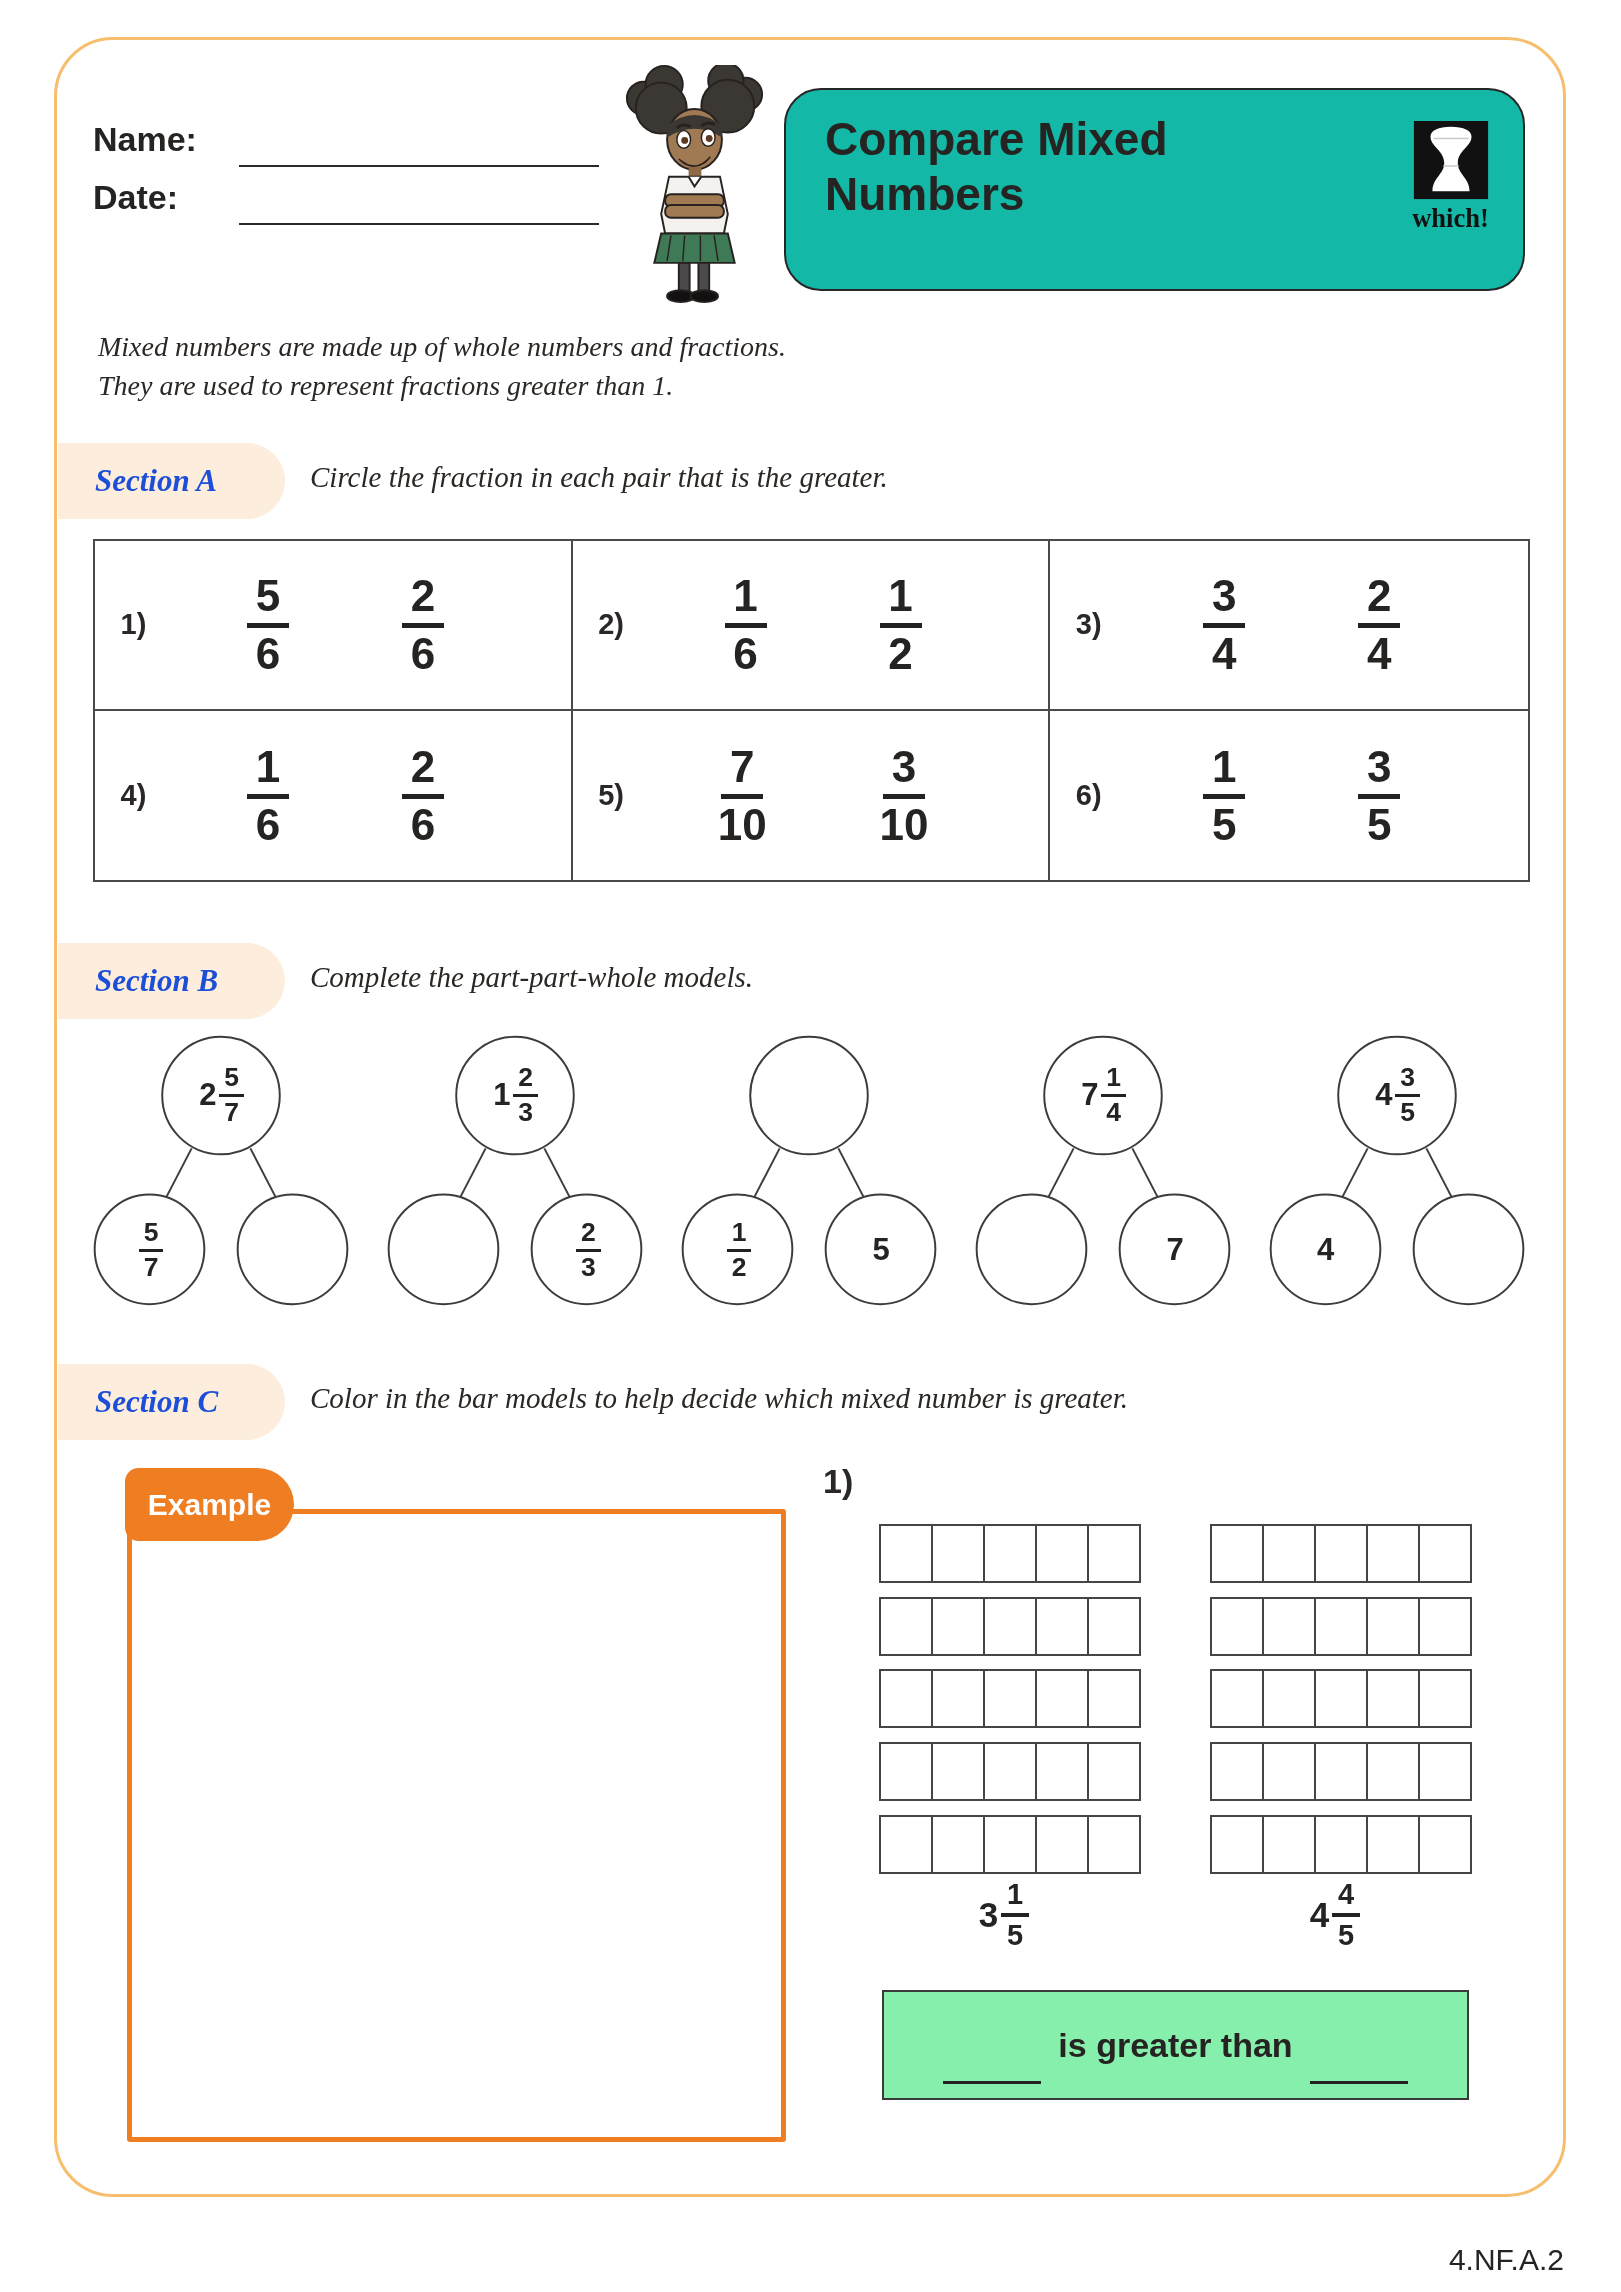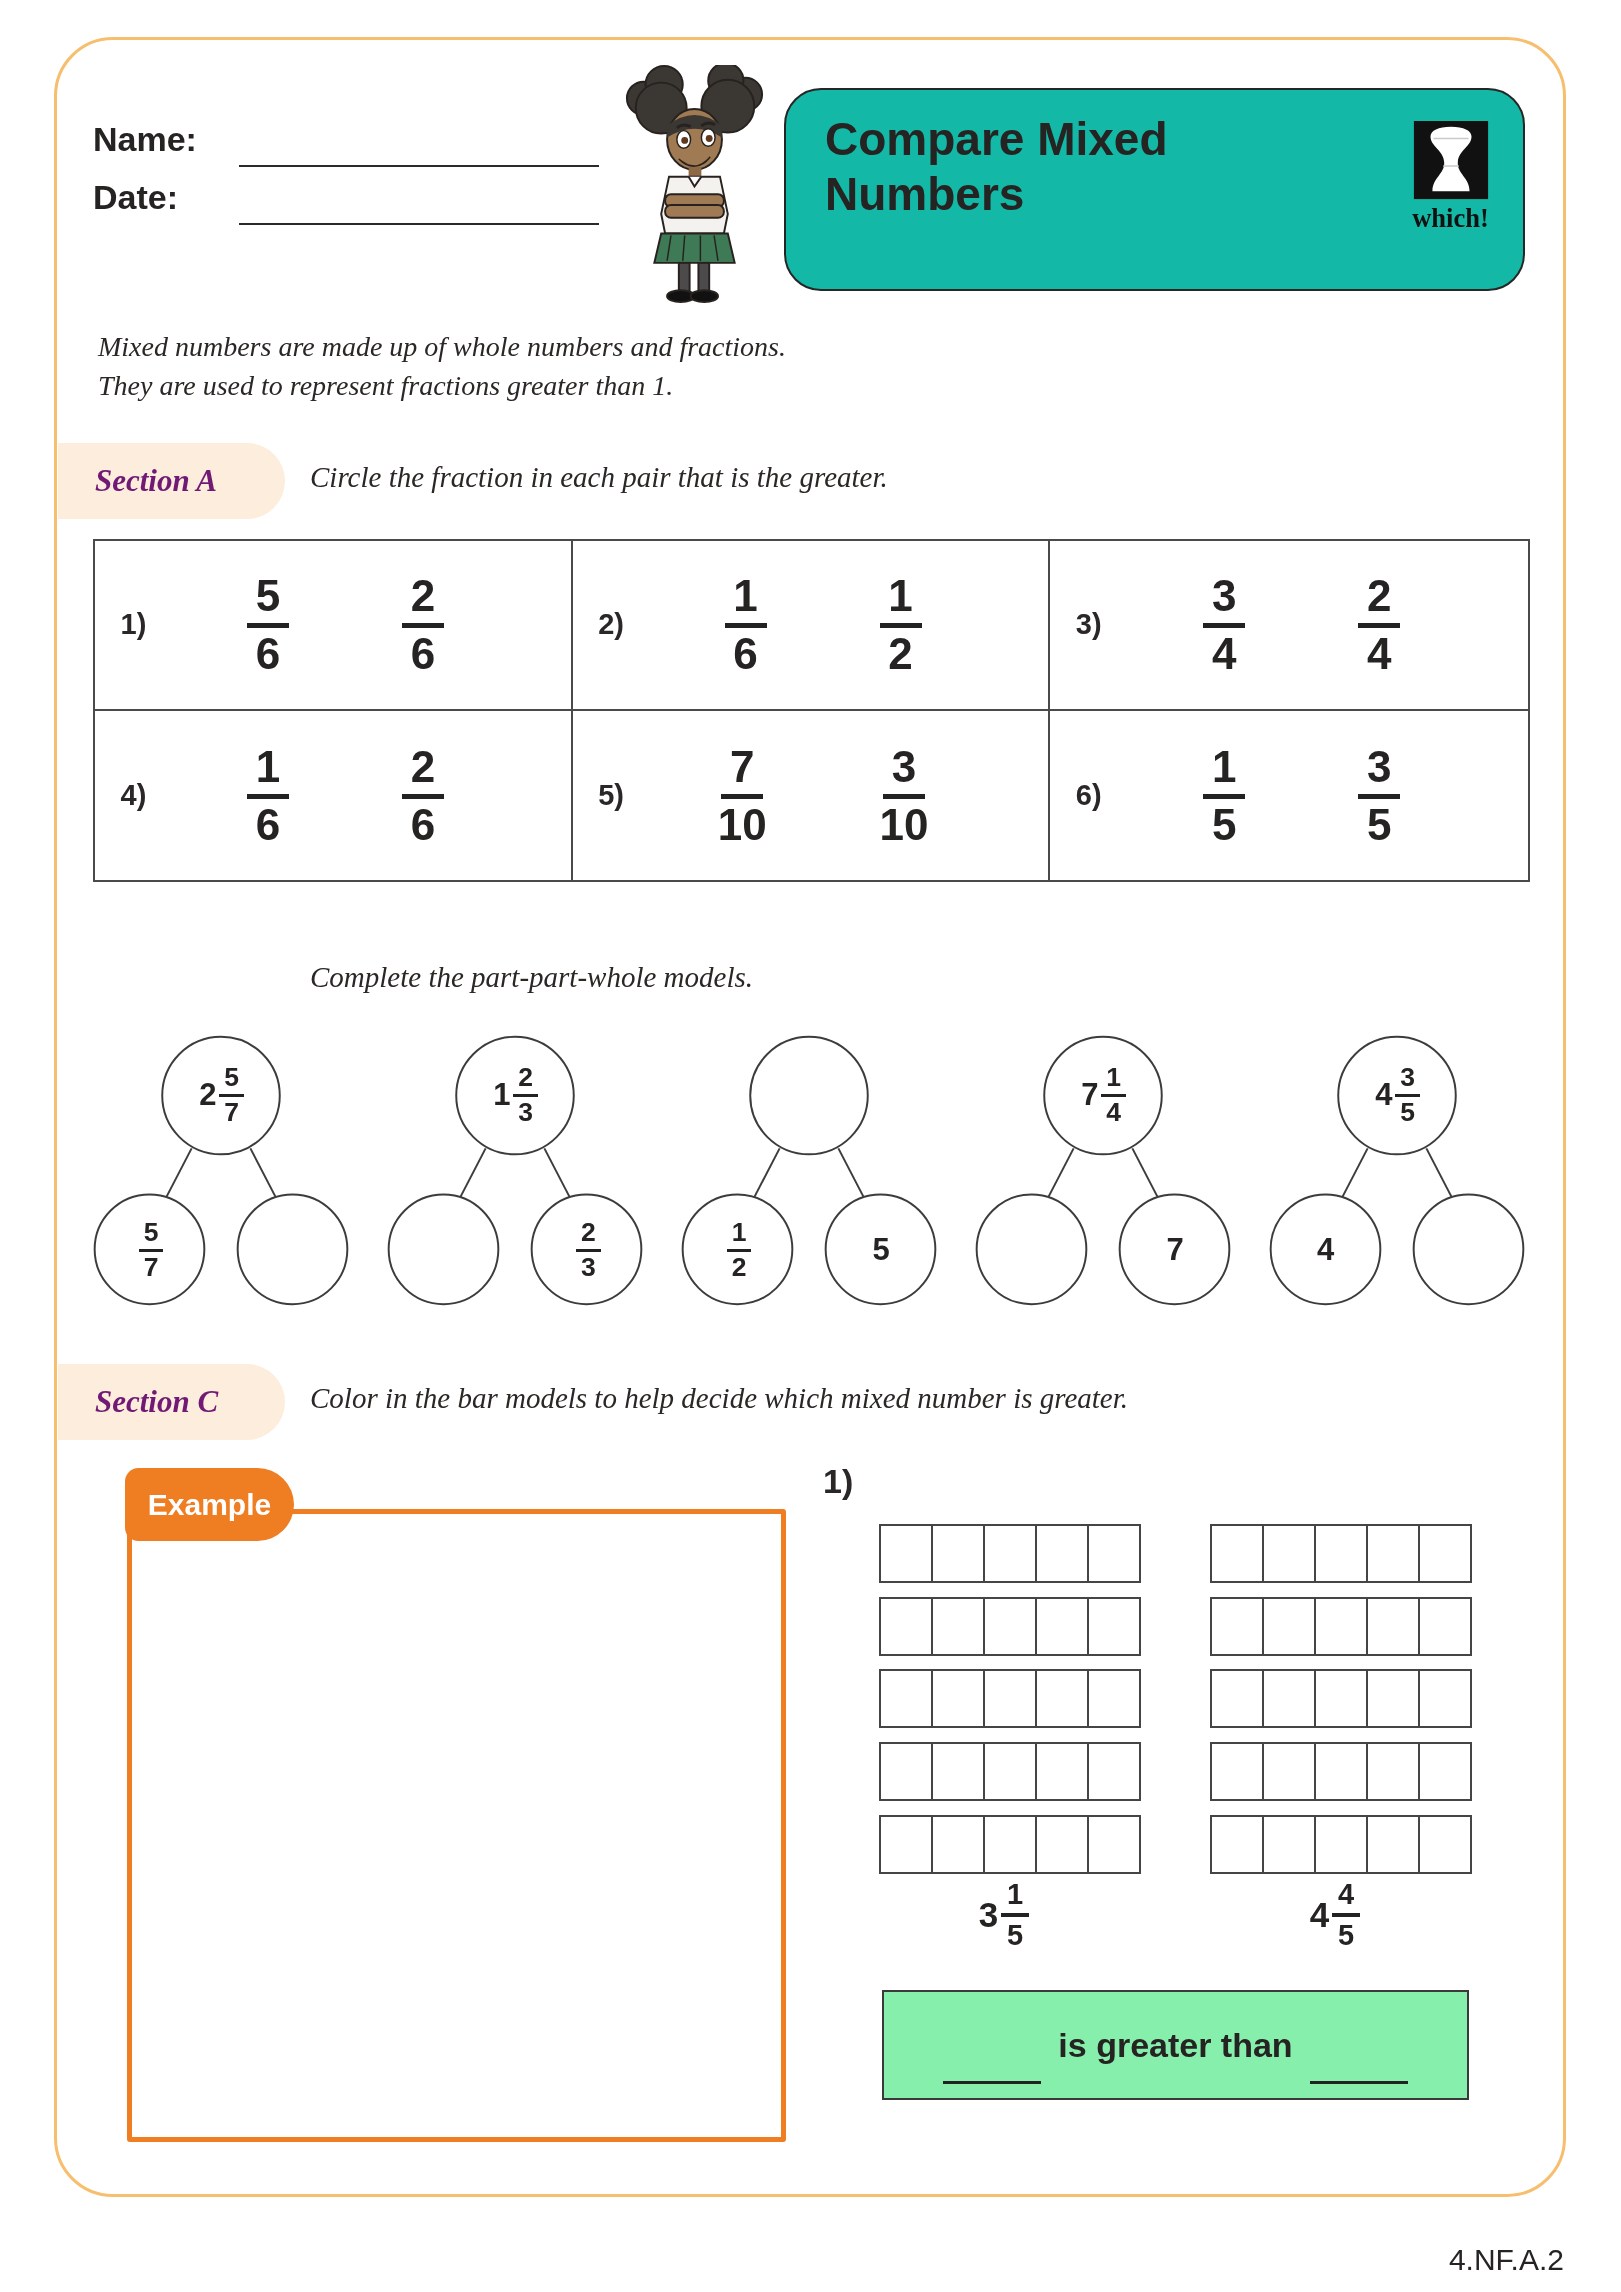--- a/index.html
+++ b/index.html
@@ -23,21 +23,21 @@
              font-family:"Liberation Serif",serif;font-weight:bold;font-size:26.5px;color:#111;}
 
   
   .intro{position:absolute;left:98px;top:327px;font-family:"Liberation Serif",serif;
          font-style:italic;font-size:28px;line-height:39px;color:#2b2724;}
 
   
   .pill{position:absolute;left:58px;width:227px;height:76px;background:#FCEDDC;
         border-radius:0 41px 41px 0;display:flex;align-items:center;}
   .pill span{font-family:"Liberation Serif",serif;font-style:italic;font-weight:bold;
-             font-size:31px;color:#701a75;padding-left:37px;}
+             font-size:31px;color:#1d4ed8;padding-left:37px;}
   .instruction{position:absolute;left:310px;font-family:"Liberation Serif",serif;
                font-style:italic;font-size:29px;color:#2b2724;}
 
   
   .sa-table{position:absolute;left:93px;top:539px;width:1433px;height:339px;
             border:2px solid #4a4a4a;display:grid;grid-template-columns:1fr 1fr 1fr;grid-template-rows:1fr 1fr;}
   .sa-cell{display:flex;align-items:center;border-right:2px solid #4a4a4a;border-bottom:2px solid #4a4a4a;}
   .sa-cell.last-col{border-right:none;}
   .sa-cell.last-row{border-bottom:none;}
   .sa-num{margin-left:25.5px;font-size:29px;font-weight:bold;}
@@ -279,20 +279,23 @@
             <span class="whole"></span>
             <span class="vfrac">
               <span class="num">3</span>
               <span class="den">5</span>
             </span>
           </span>
       </span>
     </div>
   </div>
 
+  <div class="pill" style="top:943px;">
+    <span>Section B</span>
+  </div>
   <div class="instruction" style="top:961px;">Complete the part-part-whole models.</div>
 
   <div class="ppw-row">
 
     <div class="ppw">
       <svg width="286" height="299" viewBox="0 0 292 305">
         <line x1="116" y1="132" x2="89" y2="184" stroke="#3c3c3c" stroke-width="2"></line>
         <line x1="176" y1="132" x2="203" y2="184" stroke="#3c3c3c" stroke-width="2"></line>
         <circle cx="146" cy="78" r="60" fill="#fff" stroke="#3c3c3c" stroke-width="2"></circle>
         <circle cx="73" cy="235" r="56" fill="#fff" stroke="#3c3c3c" stroke-width="2"></circle>

